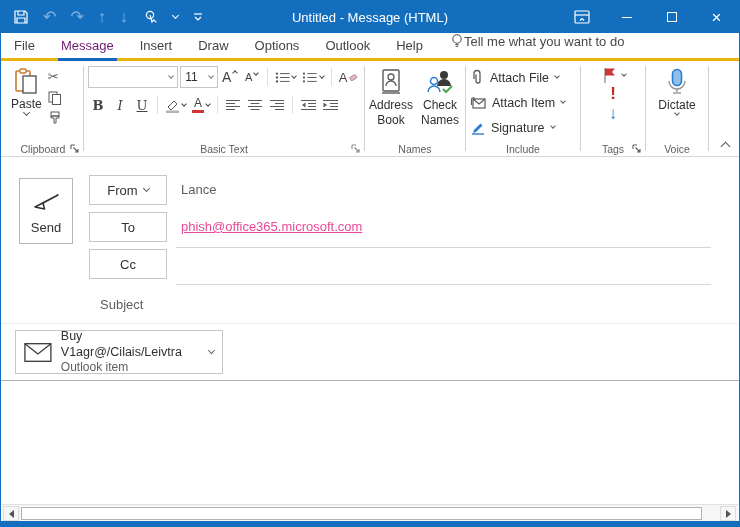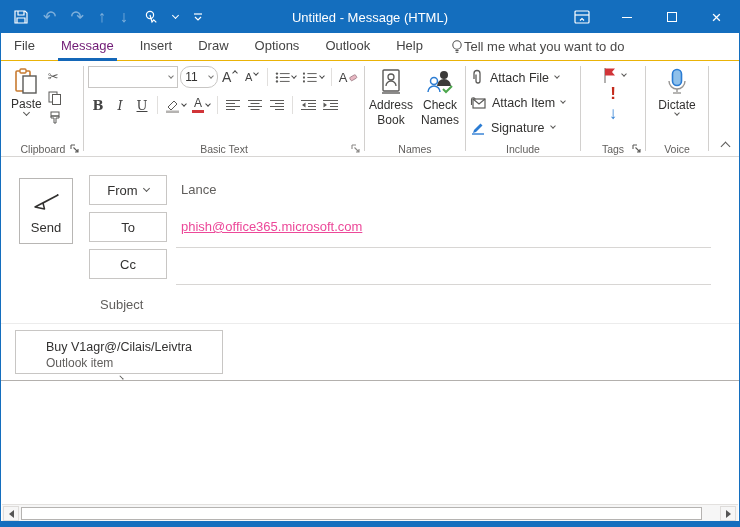--- a/index.html
+++ b/index.html
@@ -23,21 +23,21 @@
   .wincontrols .wbtn{width:45px; height:32px; display:flex; align-items:center; justify-content:center;}
   .min-glyph{width:10px; height:1px; background:#fff;}
   .max-glyph{width:10px; height:10px; border:1px solid #fff;}
   .close-glyph{font-size:17px; line-height:1;}
   .chv{display:inline-block; width:5px; height:5px; border-right:1.2px solid currentColor;
     border-bottom:1.2px solid currentColor; transform:rotate(45deg); margin-top:-3px;}
   .chv-sm{width:4px; height:4px;}
 
   
   .tabrow{position:absolute; top:32px; left:0; right:0; height:28px; background:#fff;
-    display:flex; align-items:center; font-size:13px; color:#444; border-bottom:1px solid #eab308;}
+    display:flex; align-items:flex-start; font-size:13px; color:#444; border-bottom:3px solid #eab308;}
   .tab{padding:0 13px; height:28px; line-height:26px; position:relative; cursor:default;}
   .tab.active{color:#701a75; font-weight:normal;}
   .tab.active::after{content:""; position:absolute; left:10px; right:10px; bottom:0;
     height:3px; background:var(--accent);}
   .tellme{display:flex; align-items:center; gap:0; margin-left:14px; color:#494847;}
 
   
   .ribbon{position:absolute; top:60px; left:0; right:0; height:96px; background:#fff;
     display:flex; align-items:stretch; border-bottom:1px solid #d8d6d4; padding-left:2px;}
   .rgroup{position:relative; padding:5px 4px 16px;}
@@ -69,21 +69,21 @@
     align-items:center; justify-content:center; gap:8px; font-size:13px; color:var(--dark);}
   .fieldbtn{position:absolute; left:88px; width:78px; height:30px; border:1px solid var(--line);
     background:#fff; display:flex; align-items:center; justify-content:center; gap:6px;
     font-size:13px; color:var(--dark);}
   .fieldval{position:absolute; left:180px; font-size:13px;}
   .hline{position:absolute; left:175px; right:28px; height:1px; background:#d8d6d4;}
   .subject-label{position:absolute; left:99px; top:139px; font-size:13px; color:var(--gray);}
   .subject-divider{position:absolute; left:0; right:0; top:165px; height:1px; background:#ececec;}
   .attach-card{position:absolute; left:14px; top:172px; width:208px; height:44px;
     border:1px solid var(--line); background:#fff; display:flex; align-items:center;
-    padding:0 8px; gap:9px;flex-direction:column;}
+    padding:0 8px; gap:9px;}
   .attach-text{display:flex; flex-direction:column; line-height:1.25;}
   .attach-title{font-size:12.5px; color:var(--dark);}
   .attach-sub{font-size:12px; color:var(--gray);}
   .attach-divider{position:absolute; left:0; right:0; top:222px; height:1px; background:#b3b0ad;}
 
   
   .hscroll{position:absolute; left:1px; right:1px; bottom:5px; height:17px; background:#f6f6f6;
     border-top:1px solid #e3e1df;}
   .sarrow{position:absolute; top:1px; width:16px; height:15px; background:#f6f6f6;
     border:1px solid #dedcda; display:flex; align-items:center; justify-content:center;}
@@ -199,21 +199,21 @@
         </svg>
     </div>
     <div class="gsep"></div>
 
     <div class="rgroup" style="width:280px; display:flex; flex-direction:column; gap:7px;">
       <div class="row" style="gap:2px;">
         <div class="combo" style="width:92px;">
           <span></span>
           <span class="chv chv-sm"></span>
         </div>
-        <div class="combo" style="width:38px;border-radius:10px;">
+        <div class="combo" style="width:38px;">
           <span>11</span>
           <span class="chv chv-sm"></span>
         </div>
         <div class="fmtbtn">
           <span style="font-size:14px;">A</span>
           <span class="chv chv-sm" style="transform:rotate(-135deg); margin-top:-8px;"></span>
         </div>
         <div class="fmtbtn">
           <span style="font-size:11px;">A</span>
           <span class="chv chv-sm" style="margin-top:-8px;"></span>

